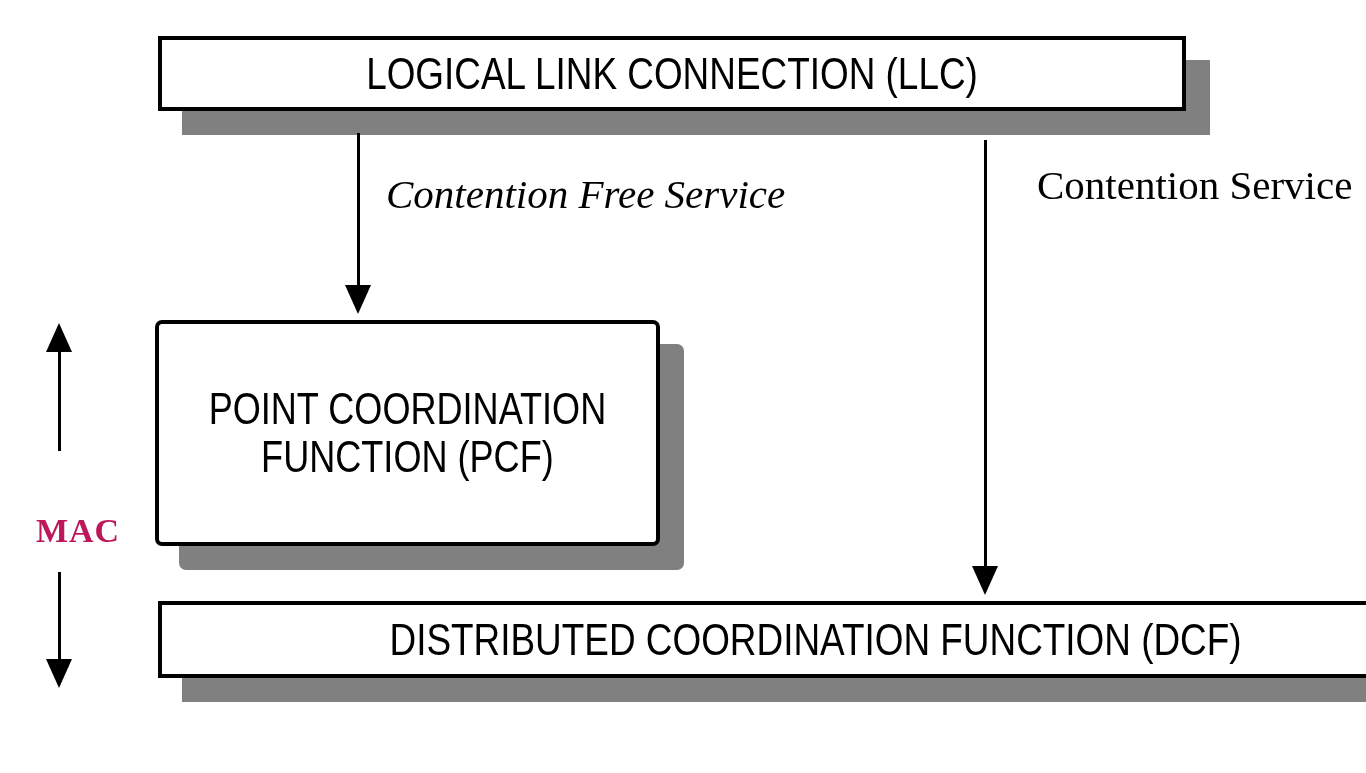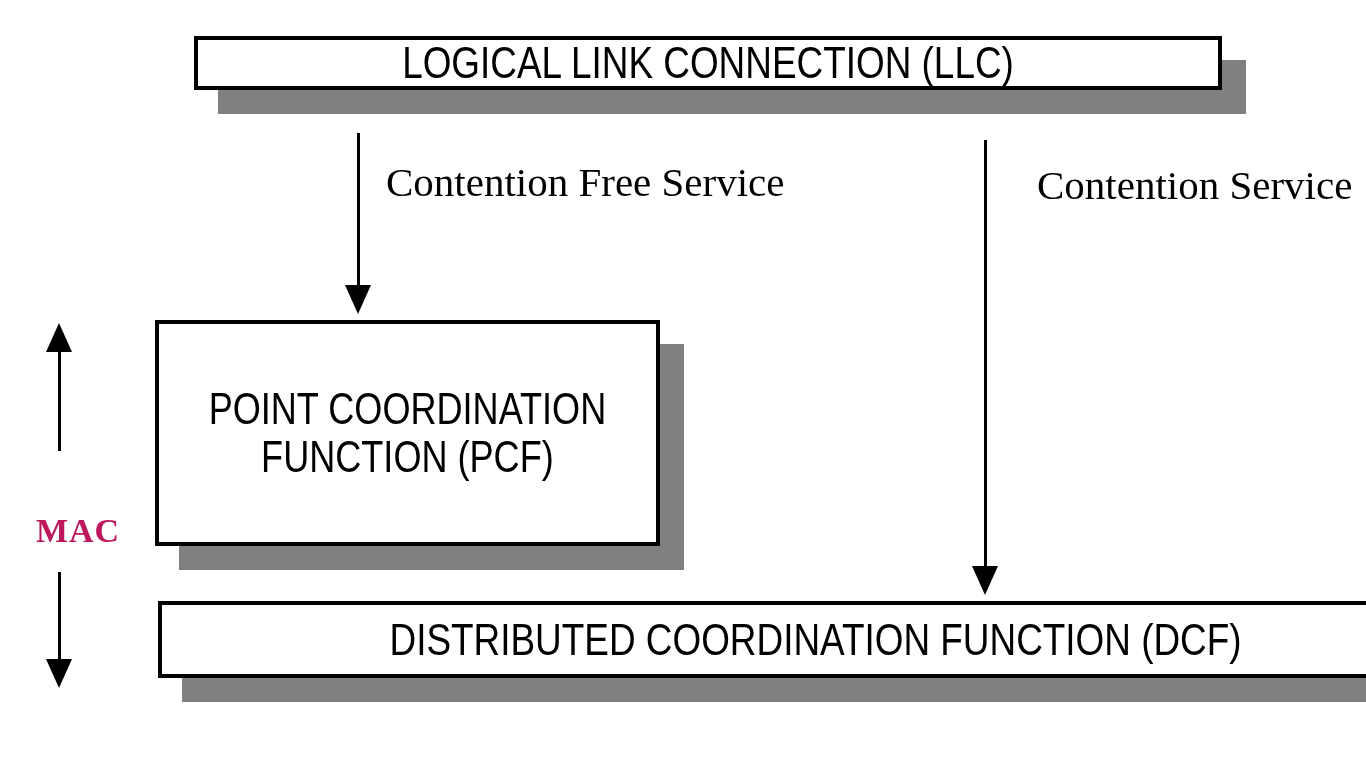--- a/index.html
+++ b/index.html
@@ -28,23 +28,23 @@
     text-align: center;
   }
   .node-label {
     display: inline-block;
     font-family: "Liberation Sans", sans-serif;
     color: #000000;
     transform: scaleX(0.82);
     transform-origin: 50% 50%;
     white-space: nowrap;
   }
-  #box-llc { left: 158px; top: 36px;  width: 1028px; height: 54px; margin-left: 36px; }
+  #box-llc { left: 158px; top: 36px;  width: 1028px; height: 75px; }
   #box-llc .node-label { font-size: 45px; }
-  #box-pcf { left: 155px; top: 320px; width: 505px;  height: 226px; }
+  #box-pcf { left: 155px; top: 320px; width: 505px;  height: 226px; border-radius: 7px; }
   #box-pcf .node-label { font-size: 44px; line-height: 48px; white-space: normal; }
   #box-pcf .node-label span { display: block; white-space: nowrap; }
   #box-dcf { left: 158px; top: 601px; width: 1316px; height: 77px; }
   #box-dcf .node-label { font-size: 45px; }
 
   
   .arrow-line {
     position: absolute;
     width: 3px;
     background: #000000;
@@ -71,21 +71,21 @@
 
   
   .edge-label {
     position: absolute;
     font-family: "Liberation Serif", serif;
     font-size: 41px;
     color: #000000;
     white-space: nowrap;
     line-height: 1.1;
   }
-  #label-contention-free { left: 386px;  top: 160px; }
+  #label-contention-free { left: 386px;  top: 172px; font-style: italic; }
   #label-contention      { left: 1008px; top: 163px; margin-left: 29px; }
 
   #label-mac {
     position: absolute;
     left: 26px;
     top: 512px;
     width: 104px;
     text-align: center;
     font-family: "Liberation Serif", serif;
     font-weight: bold;

